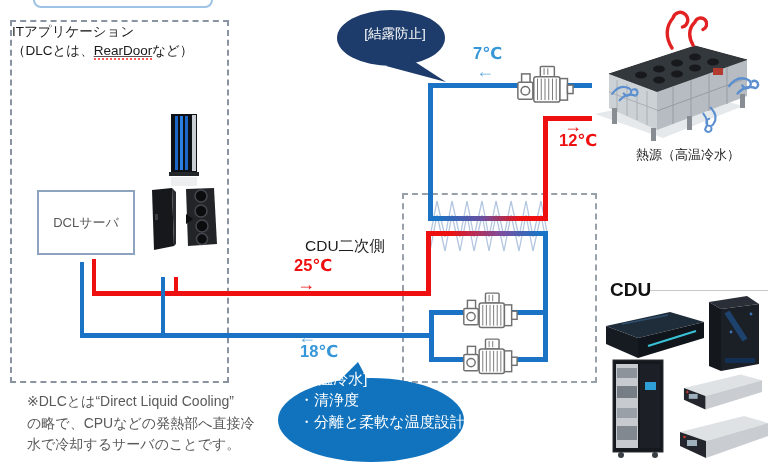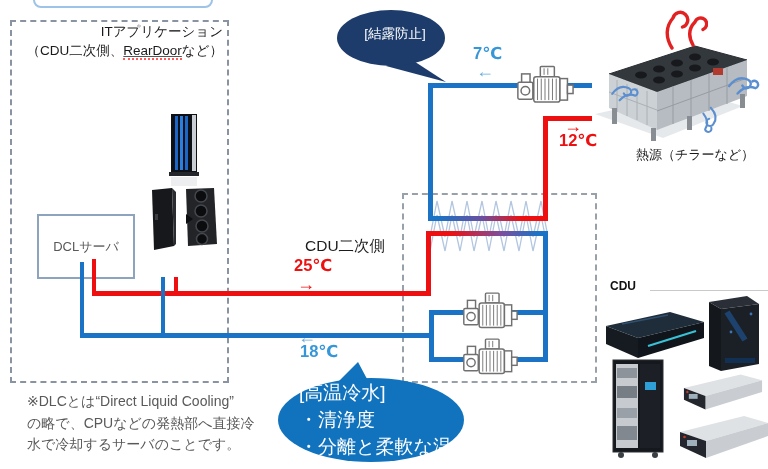--- a/index.html
+++ b/index.html
@@ -4,45 +4,45 @@
 <style>
   html,body { margin:0; padding:0; background:#fff; }
   .stage { position:relative; width:768px; height:469px; background:#fff; overflow:hidden;
            font-family:"Liberation Sans","DejaVu Sans",sans-serif; }
   .abs { position:absolute; }
   
   .it-box { left:10px; top:20px; width:215px; height:359px; border:2px dashed #8a93a2; }
   .top-rounded { left:33px; top:-11px; width:176px; height:15px; border:2px solid #9dc3e6; border-radius:8px; }
   .cdu-box { left:402px; top:193px; width:191px; height:186px; border:2px dashed #98a0aa; }
   .dcl-box { left:37px; top:190px; width:94px; height:61px; border:2px solid #8ea3bd; background:#fff;
-             display:flex; align-items:center; justify-content:center; color:#595959; font-size:13px;margin-top:24px; }
-  
-  .it-title { left:12px; top:23px; width:211px; text-align:right; font-size:13.5px; color:#1a1a1a; line-height:1.4; }
+             display:flex; align-items:center; justify-content:center; color:#595959; font-size:13px; }
+  
+  .it-title { left:12px; top:23px; width:211px; text-align:left; font-size:13.5px; color:#1a1a1a; line-height:1.4; }
   .wavy { text-decoration:underline; text-decoration-color:#555;margin-top:41px; }
   .wavy-red { box-shadow:none; border-bottom:2px dotted #ff5a5a; padding-bottom:0px; }
   .side-label { font-size:15.5px; color:#1c1c1c; }
   .temp { font-size:16.5px; font-weight:700; line-height:1; }
   .temp.cold { color:#3596d8; }
   .temp.hot  { color:#ee1010; }
   .tarrow { font-size:18px; line-height:0.8; font-weight:400; }
   .tarrow.cold { color:#6aaede; }
   .tarrow.hot { color:#ee1010; }
   .heat-label { left:636px; top:146px; font-size:13px; color:#1a1a1a; }
-  .cdu-label { left:610px; top:279px; font-size:12px; font-weight:700; color:#111; }
+  .cdu-label { left:610px; top:279px; font-size:19px; font-weight:700; color:#111; }
   .cdu-rule { left:650px; top:290px; width:118px; height:1px; background:#c9c9c9; }
   .footnote { left:27px; top:391px; width:252px; font-size:14px; color:#595959; line-height:1.55; }
   
   .pipe { position:absolute; }
   .cold-bg { background:#1a73c4; }
   .hot-bg { background:#ee1010; }
   .hx-top { background:linear-gradient(90deg,#1a73c4 8%,#6a4fa0 45%,#ee1010 78%); }
   .hx-bottom { background:linear-gradient(90deg,#ee1010 18%,#7a4fa0 62%,#1a73c4 92%); }
   
   .bubble-cold-text { left:351px; top:25px; width:88px; text-align:center; color:#fff; font-size:13.5px; }
-  .bubble-hot-text { left:299px; top:380px; color:#fff; font-size:19px; line-height:1.42; }
+  .bubble-hot-text { left:299px; top:368px; color:#fff; font-size:15px; line-height:1.42; }
   svg { display:block; }
 </style>
 </head>
 <body>
 
 <div class="stage">
 
   <svg width="0" height="0" aria-hidden="true">
     <defs>
       <symbol id="pump" viewBox="0 0 62 48">
@@ -72,21 +72,21 @@
           <path d="M10 22 Q18 13 27 17 a3.6 3.6 0 1 0 -3 -6.5"></path>
         </g>
       </symbol>
     </defs>
   </svg>
 
   <div class="abs top-rounded"></div>
   <div class="abs it-box"></div>
   <div class="abs it-title">
     <span>ITアプリケーション</span><br>
-    <span>（CDU二次側、</span><span class="wavy wavy-red">RearDoor</span><span>など）</span>
+    <span>（DLCとは、</span><span class="wavy wavy-red">RearDoor</span><span>など）</span>
   </div>
 
   <svg class="abs" style="left:165px;top:112px" width="38" height="76" viewBox="0 0 38 76">
     <rect x="6" y="2" width="26" height="58" fill="#0d1015"></rect>
     <rect x="10" y="4" width="3" height="54" fill="#1c66c8"></rect>
     <rect x="15" y="4" width="3" height="54" fill="#2a7fe0"></rect>
     <rect x="20" y="4" width="3" height="54" fill="#1c66c8"></rect>
     <rect x="27" y="3" width="4" height="56" fill="#c9ced4"></rect>
     <rect x="4" y="60" width="30" height="4" fill="#23262b"></rect>
     <rect x="6" y="65" width="26" height="9" fill="#eceef0"></rect>
@@ -219,21 +219,21 @@
   </svg>
   <svg class="abs" style="left:610px;top:80px" width="34" height="24" viewBox="0 0 36 26">
       <use href="#wind"></use>
     </svg>
   <svg class="abs" style="left:727px;top:70px" width="38" height="28" viewBox="0 0 36 26">
       <use href="#wind"></use>
     </svg>
   <svg class="abs" style="left:694px;top:110px;transform:rotate(100deg)" width="32" height="24" viewBox="0 0 36 26">
       <use href="#wind"></use>
     </svg>
-  <div class="abs heat-label" style="left: 636px; top: 146px;">熱源（チラーなど）</div>
+  <div class="abs heat-label" style="left: 636px; top: 146px;">熱源（高温冷水）</div>
 
   <div class="abs cdu-label">CDU</div>
   <div class="abs cdu-rule"></div>
 
   <svg class="abs" style="left:604px;top:310px" width="102" height="50" viewBox="0 0 102 50">
     <polygon points="2,16 66,2 100,12 34,28" fill="#1f2d3a"></polygon>
     <polygon points="34,28 100,12 100,28 34,48" fill="#10151b"></polygon>
     <polygon points="2,16 34,28 34,48 2,34" fill="#161b22"></polygon>
     <line x1="44" y1="36" x2="92" y2="21" stroke="#39c2d7" stroke-width="2"></line>
     <line x1="18" y1="14" x2="64" y2="5" stroke="#2e4f6e" stroke-width="1.4"></line>

